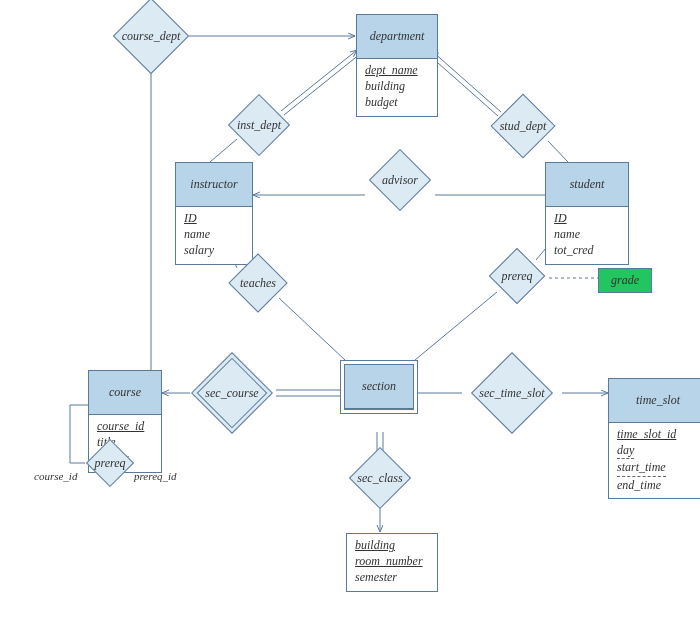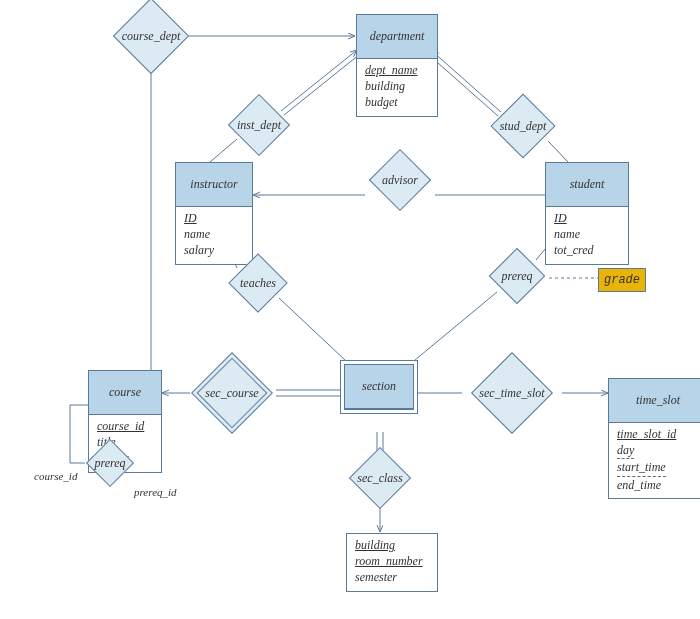--- a/index.html
+++ b/index.html
@@ -58,23 +58,22 @@
   .diamond-label {
     position: absolute;
     top: 50%;
     left: 50%;
     transform: translate(-50%, -50%);
     white-space: nowrap;
   }
   .attrbox {
     position: absolute;
     border: 1px solid #5a7a9a;
-    padding: 4px 5px;
-    background: #eab308;
-    font-family: Liberation Mono, monospace;
+    padding: 4px 12px;
+    background: #22c55e;
   }
   .role-label {
     position: absolute;
     font-size: 11px;
     font-style: italic;
   }
   svg.edges {
     position: absolute;
     top: 0; left: 0;
     width: 700px;
@@ -252,15 +251,15 @@
   <div class="diamond-label">prereq</div>
 </div>
 
 <div class="attrbox" style="left:598px; top:268px;">
   <span>grade</span>
 </div>
 
 <div class="role-label" style="left:34px; top:470px;">
   <span>course_id</span>
 </div>
-<div class="role-label" style="left:134px; top:470px;margin-top:16px;">
+<div class="role-label" style="left:134px; top:470px;">
   <span>prereq_id</span>
 </div>
 
 </body></html>

